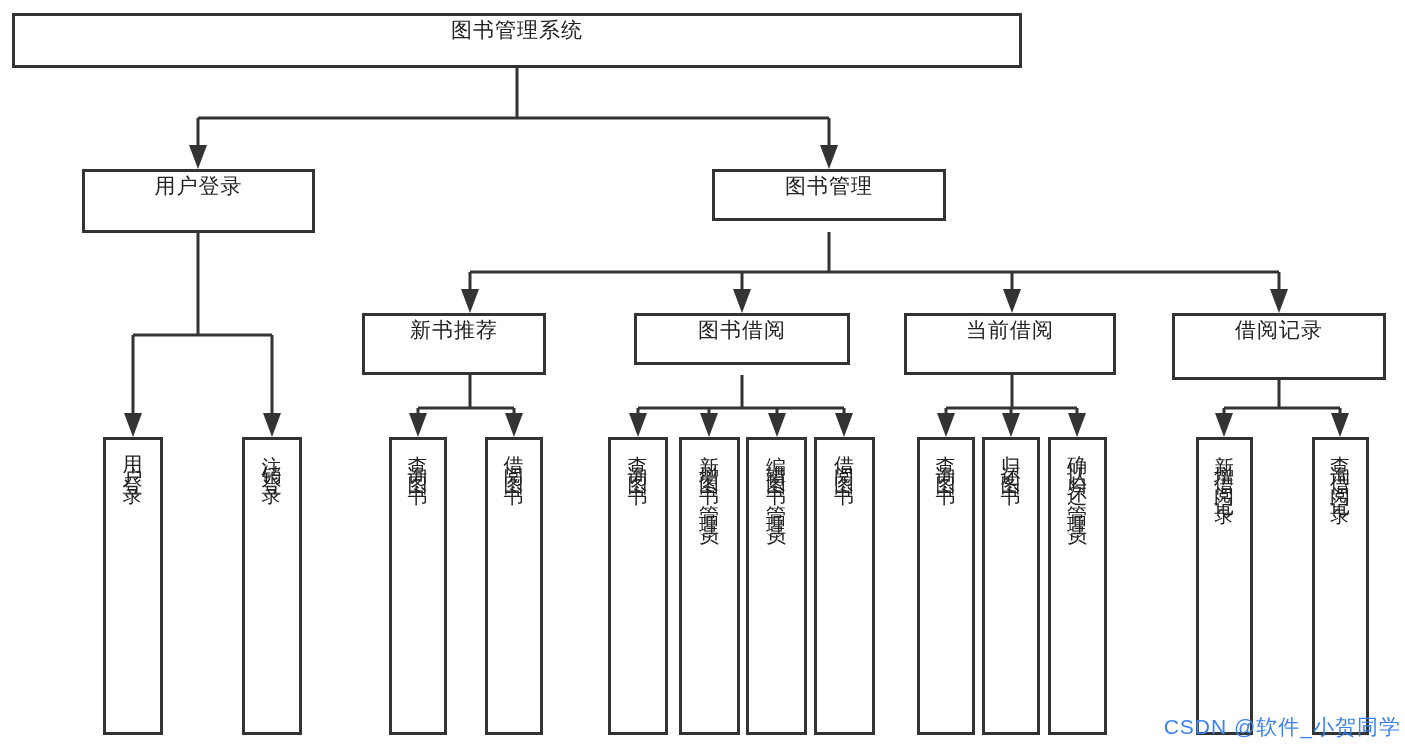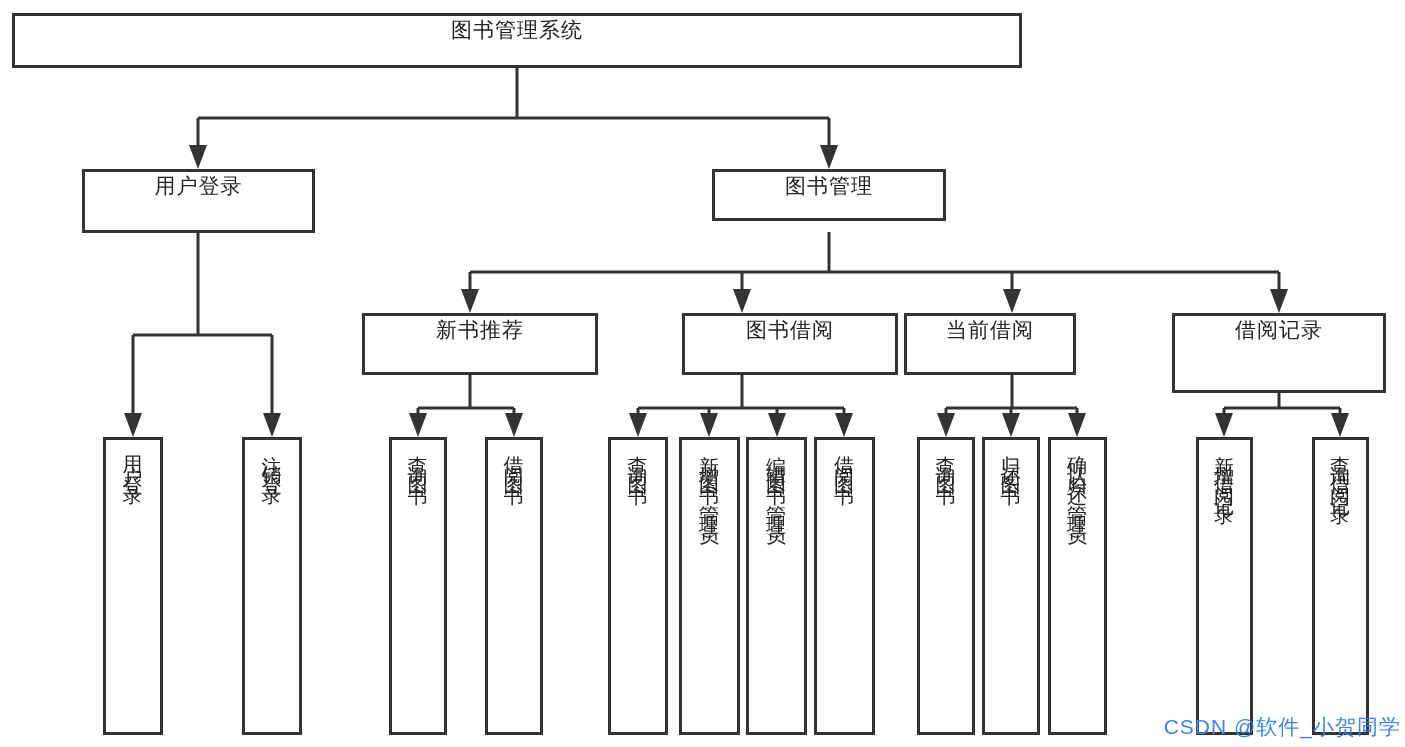--- a/index.html
+++ b/index.html
@@ -91,30 +91,30 @@
     <span>图书管理系统</span>
   </div>
 
   <div class="hnode" style="left:82px; top:169px; width:233px; height:64px;">
     <span>用户登录</span>
   </div>
   <div class="hnode" style="left:712px; top:169px; width:234px; height:52px;">
     <span>图书管理</span>
   </div>
 
-  <div class="hnode" style="left:362px; top:313px; width:236px; height:62px;">
+  <div class="hnode" style="left:362px; top:313px; width:184px; height:62px;">
     <span>新书推荐</span>
   </div>
-  <div class="hnode" style="left:634px; top:313px; width:216px; height:62px;margin-left:48px;">
+  <div class="hnode" style="left:634px; top:313px; width:216px; height:52px;">
     <span>图书借阅</span>
   </div>
-  <div class="hnode" style="left:904px; top:313px; width:172px; height:62px;">
+  <div class="hnode" style="left:904px; top:313px; width:212px; height:62px;">
     <span>当前借阅</span>
   </div>
-  <div class="hnode" style="left:1172px; top:313px; width:214px; height:80px;">
+  <div class="hnode" style="left:1172px; top:313px; width:214px; height:67px;">
     <span>借阅记录</span>
   </div>
 
   <div class="vnode" style="left:103px; top:437px; width:60px; height:298px;">
     <span class="vtext">用户登录</span>
   </div>
   <div class="vnode" style="left:242px; top:437px; width:60px; height:298px;">
     <span class="vtext">注销登录</span>
   </div>
 

